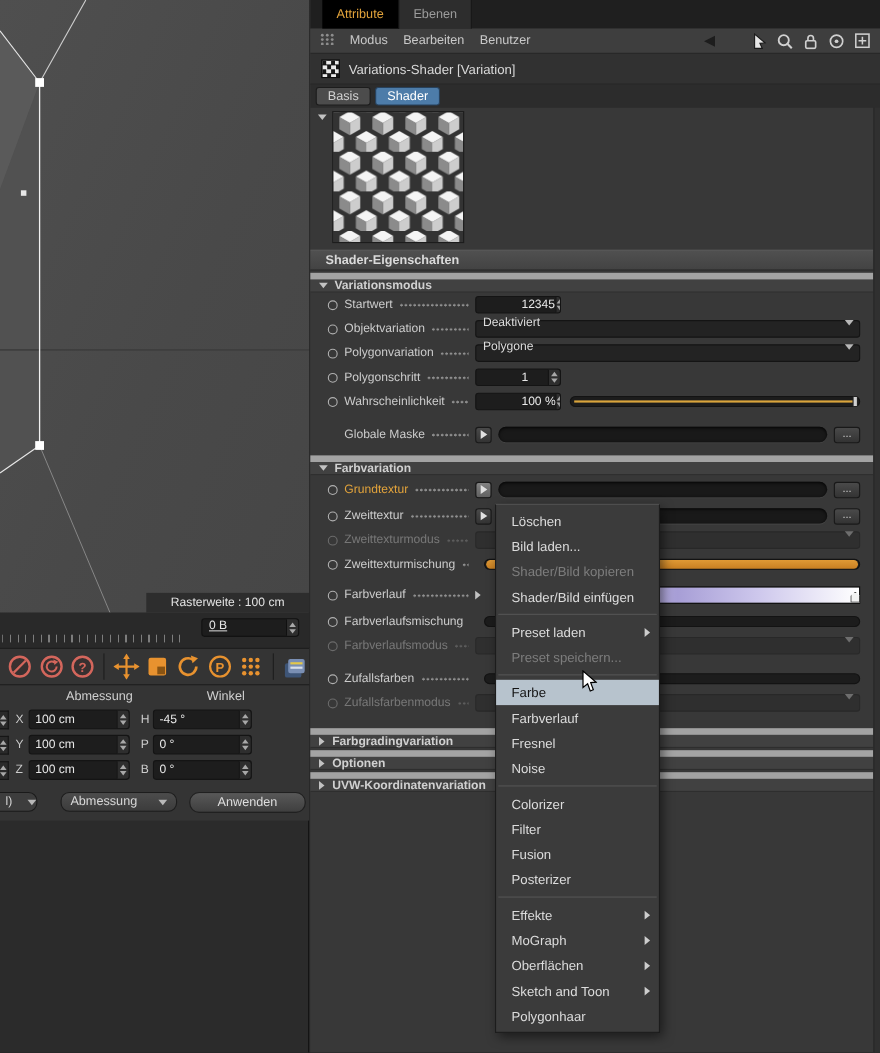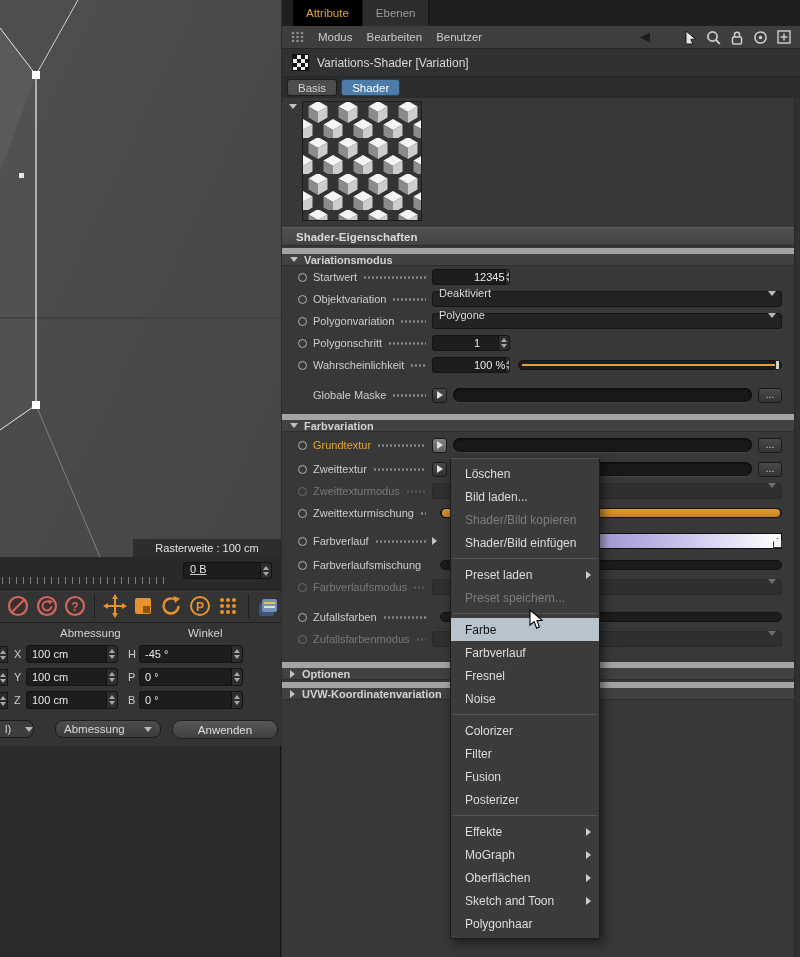--- a/index.html
+++ b/index.html
@@ -27,21 +27,21 @@
   .vsep { width:1px; height:24px; background:#1d1d1d; margin:0 4px; }
 
   .coords { position:absolute; left:0; top:622px; width:281px; height:124px; background:#343434; border-top:1px solid #1f1f1f; }
   .coords .ch { position:absolute; top:4px; font-size:11.5px; color:#d0d0d0; }
   .crow { position:absolute; left:0; width:281px; height:20px; }
   .stub { position:absolute; left:-1px; top:1px; width:9px; height:17px; background:#2a2a2a; border:1px solid #161616; border-left:none; display:flex; flex-direction:column; align-items:center; justify-content:center; gap:2px; }
   .axl { position:absolute; top:3px; font-size:11px; color:#cccccc; }
   .nf { background:#1d1d1d; border:1px solid #141414; border-radius:3px; display:flex; align-items:center; overflow:hidden; }
   .nf .v { flex:1; padding-left:5px; font-size:11px; color:#e8e8e8; white-space:nowrap; }
   .cf1 { position:absolute; left:26px; top:0; width:92px; height:18px; }
-  .cf2 { position:absolute; left:139px; top:0; width:104px; height:18px; }
+  .cf2 { position:absolute; left:139px; top:0; width:90px; height:18px; }
   .pdd { position:absolute; left:-4px; top:0; width:38px; height:18px; background:#3d3d3d; border:1px solid #1a1a1a; border-radius:0 8px 8px 0; display:flex; align-items:center; padding-left:8px; color:#d5d5d5; gap:5px; }
   .mdd { position:absolute; left:55px; top:0; width:106px; height:18px; background:linear-gradient(#4c4c4c,#3c3c3c); border:1px solid #1d1d1d; border-radius:8px; display:flex; align-items:center; padding:0 8px; color:#d8d8d8; font-size:11.5px; }
   .applybtn { position:absolute; left:172px; top:0; width:106px; height:19px; background:linear-gradient(#585858,#3f3f3f); border:1px solid #202020; border-radius:9px; display:flex; align-items:center; justify-content:center; color:#dedede; font-size:11.5px; }
   .chev { width:0; height:0; border-left:4px solid transparent; border-right:4px solid transparent; border-top:5px solid #b8b8b8; margin-left:auto; }
 
   
   .rp { position:absolute; left:282px; top:0; width:518px; height:957px; background:#383838; overflow:hidden; }
   .tabbar { height:26px; background:#1f1f1f; display:flex; align-items:stretch; }
   .tab { padding:0 13px; display:flex; align-items:center; font-size:11.5px; background:#2d2d2d; border-right:1px solid #171717; color:#9c9c9c; }
   .tab.active { background:#000000; color:#e2a33b;margin-left:11px; }
@@ -623,20 +623,24 @@
             <span></span>
             <span class="chev"></span>
           </div>
         </div>
     </div>
 
     <div style="height:10px"></div>
 
     <div class="hdr2">
         <span class="tri-r"></span>
+        <span>Farbgradingvariation</span>
+      </div>
+    <div class="hdr2">
+        <span class="tri-r"></span>
         <span>Optionen</span>
       </div>
     <div class="hdr2">
         <span class="tri-r"></span>
         <span>UVW-Koordinatenvariation</span>
       </div>
 
     <div class="scrollstrip"></div>
   </div>
 

